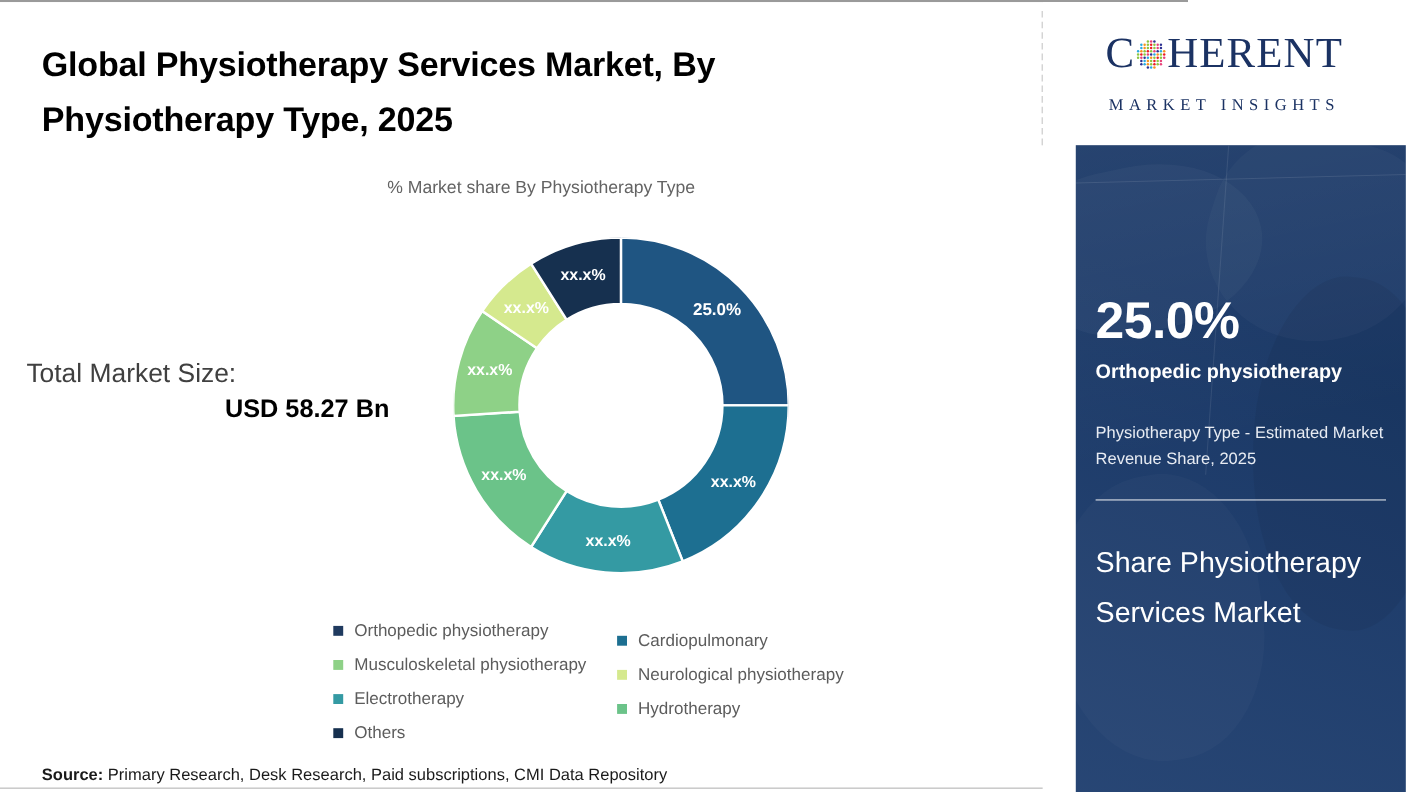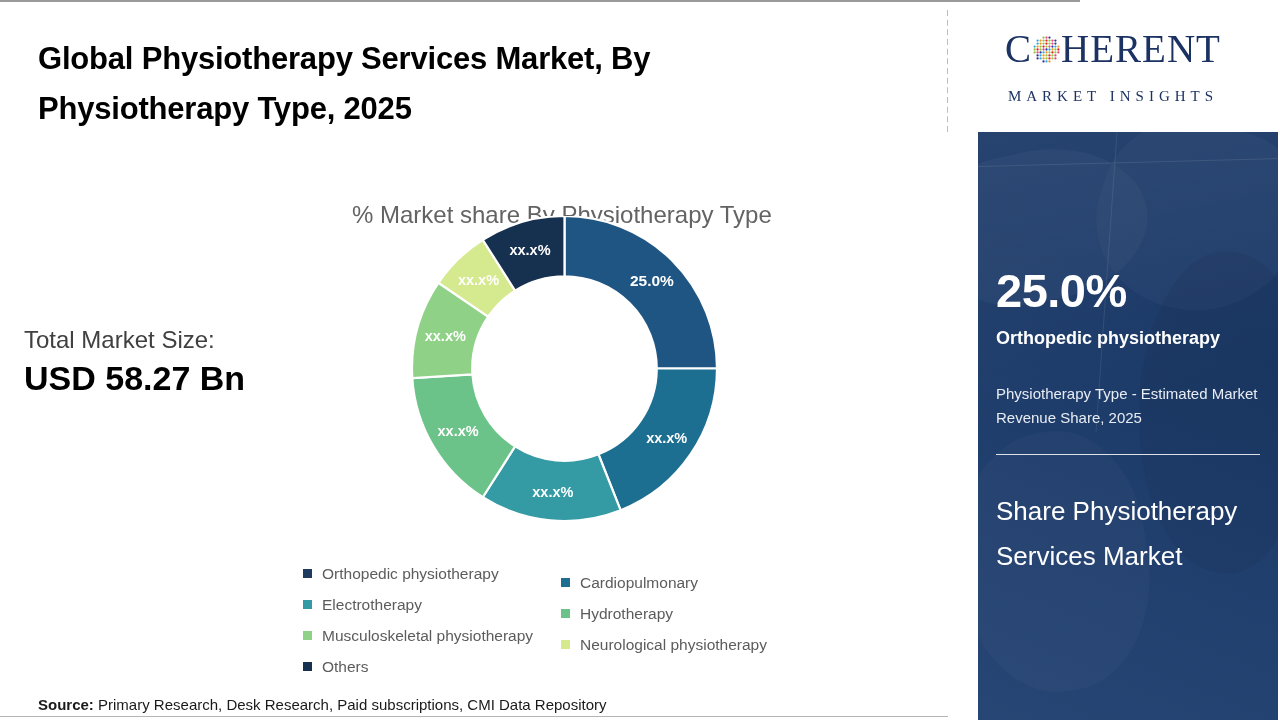--- a/index.html
+++ b/index.html
@@ -39,42 +39,42 @@
     font-weight: bold;
     line-height: 1.62;
     color: #000000;
     letter-spacing: -0.2px;
   }
 
   #chart-subtitle {
     position: absolute;
     left: 352px;
     top: 160px;
-    font-size: 24px;
+    font-size: 16px;
     color: #636363;
     white-space: nowrap;
-    margin-top: 39px;
   }
 
   #total-market {
     position: absolute;
     left: 24px;
     top: 322px;
     width: 330px;
   }
   #total-market .tm-label {
     font-size: 24px;
     color: #404040;
     line-height: 1.32;
   }
   #total-market .tm-value {
-    font-size: 34px;
+    font-size: 23px;
     font-weight: bold;
     color: #000000;
     line-height: 1.32;
+    text-align: right;
   }
 
   
   #donut-wrap {
     position: absolute;
     left: 412px;
     top: 214px;
     width: 305px;
     height: 305px;
   }
@@ -315,36 +315,36 @@
             <span class="legend-swatch" style="background: rgb(31, 58, 95);"></span>
             <span class="legend-text">Orthopedic physiotherapy</span>
           </div>
           <div class="legend-item col-b">
             <span class="legend-swatch" style="background: rgb(29, 111, 145);"></span>
             <span class="legend-text">Cardiopulmonary</span>
           </div>
         </div>
         <div class="legend-row">
           <div class="legend-item col-a">
+            <span class="legend-swatch" style="background: rgb(142, 209, 135);"></span>
+            <span class="legend-text">Musculoskeletal physiotherapy</span>
+          </div>
+          <div class="legend-item col-b">
+            <span class="legend-swatch" style="background: rgb(213, 233, 142);"></span>
+            <span class="legend-text">Neurological physiotherapy</span>
+          </div>
+        </div>
+        <div class="legend-row">
+          <div class="legend-item col-a">
             <span class="legend-swatch" style="background: rgb(52, 154, 163);"></span>
             <span class="legend-text">Electrotherapy</span>
           </div>
           <div class="legend-item col-b">
             <span class="legend-swatch" style="background: rgb(107, 195, 137);"></span>
             <span class="legend-text">Hydrotherapy</span>
-          </div>
-        </div>
-        <div class="legend-row">
-          <div class="legend-item col-a">
-            <span class="legend-swatch" style="background: rgb(142, 209, 135);"></span>
-            <span class="legend-text">Musculoskeletal physiotherapy</span>
-          </div>
-          <div class="legend-item col-b">
-            <span class="legend-swatch" style="background: rgb(213, 233, 142);"></span>
-            <span class="legend-text">Neurological physiotherapy</span>
           </div>
         </div>
         <div class="legend-row">
           <div class="legend-item col-a">
             <span class="legend-swatch" style="background: rgb(22, 48, 79);"></span>
             <span class="legend-text">Others</span>
           </div>
         </div>
       </div>
 

